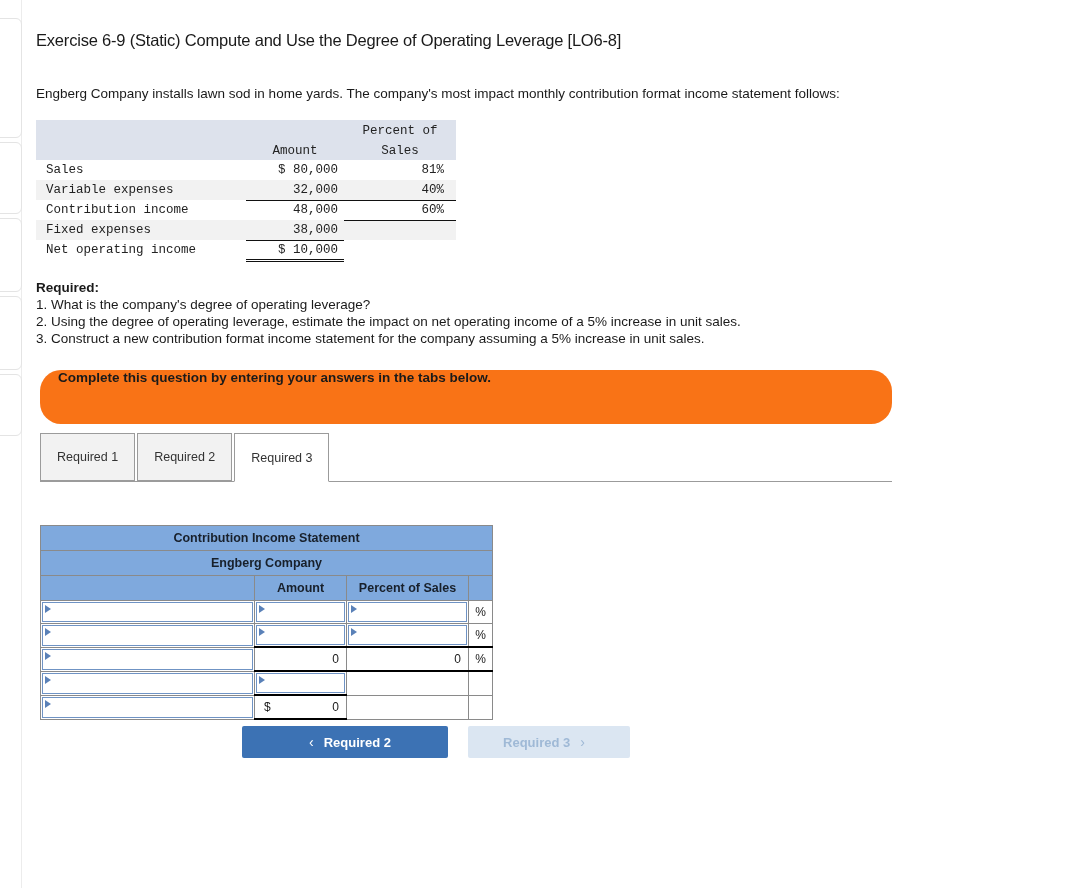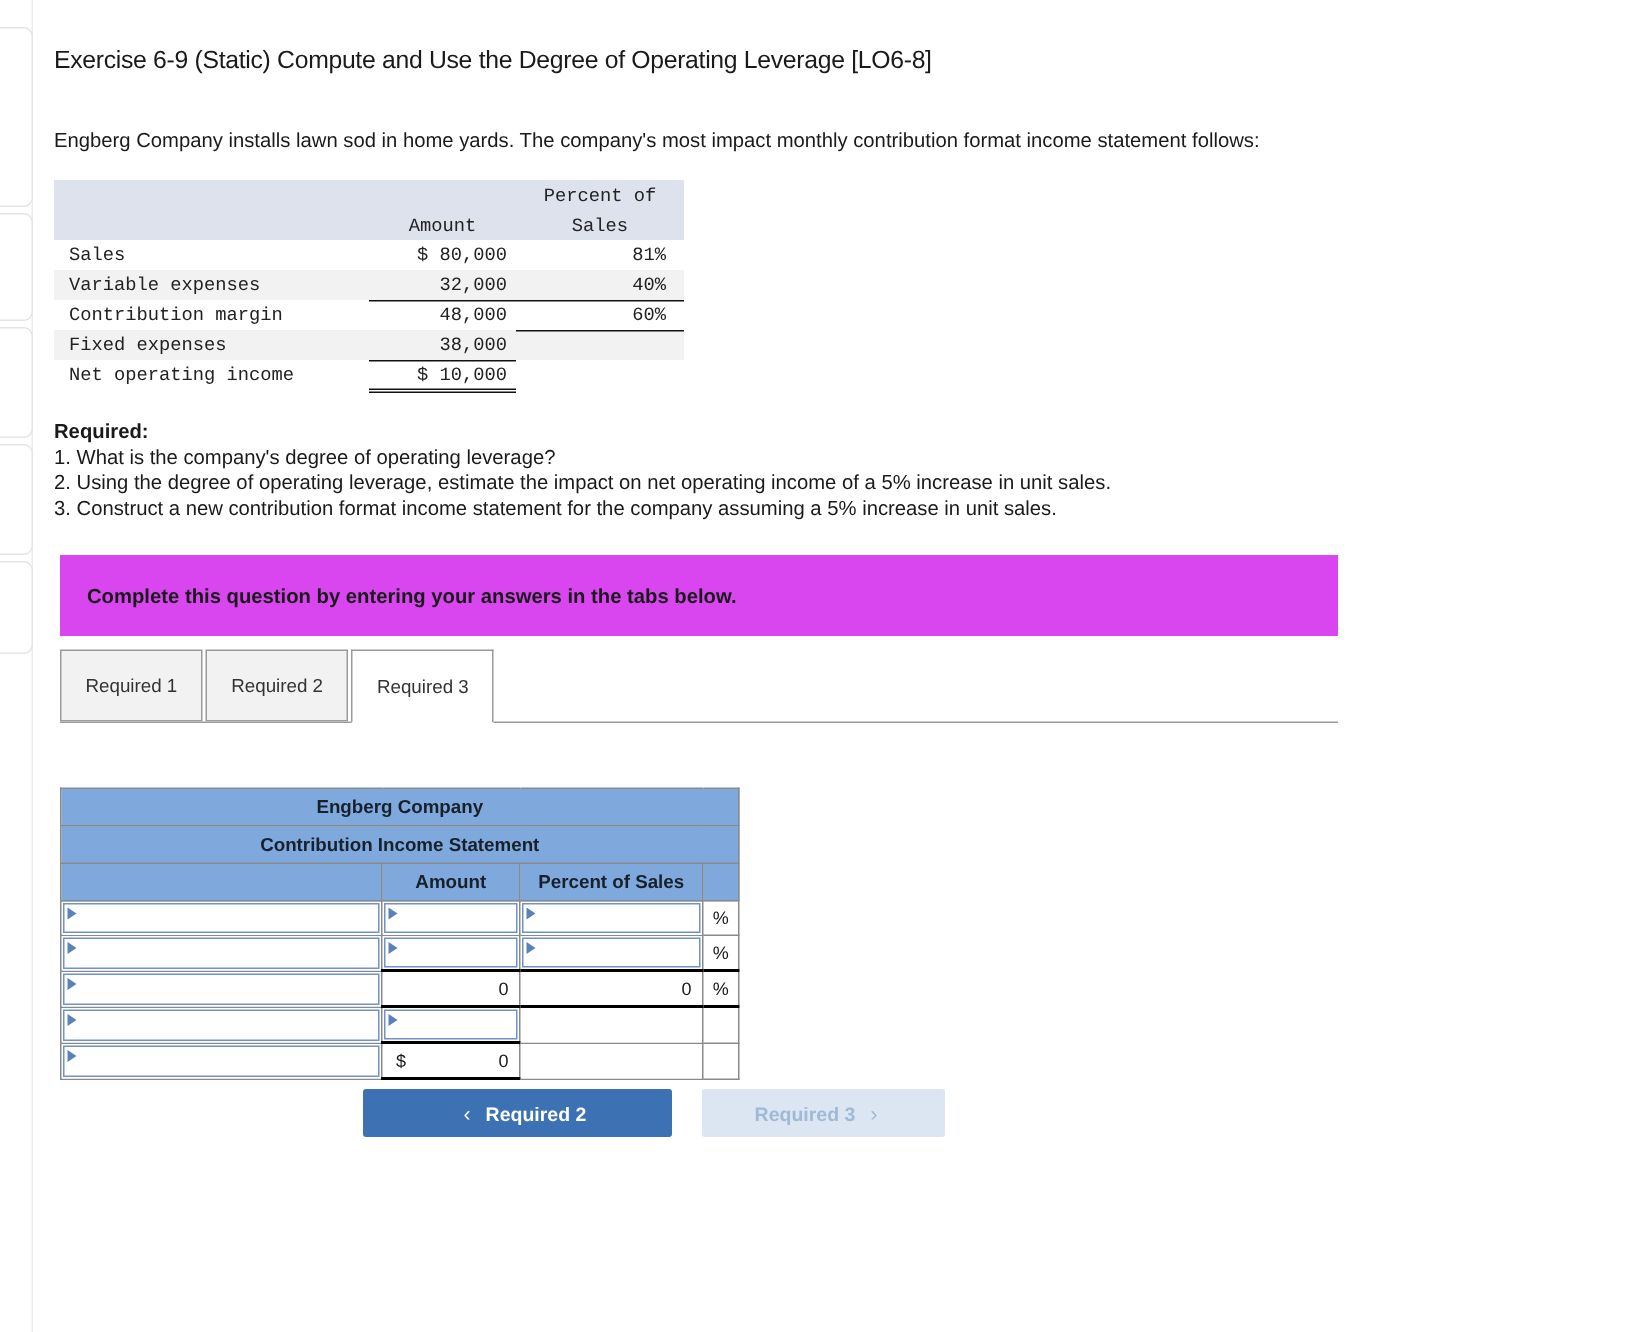--- a/index.html
+++ b/index.html
@@ -103,23 +103,23 @@
   .required-block .req-head { font-weight: bold; }
   .required-block .req-item { white-space: nowrap; }
 
   
   .gray-bar {
     position: absolute;
     left: 40px;
     top: 370px;
     width: 852px;
     height: 54px;
-    background: #d946ef;
+    background: #f97316;
     display: flex;
-    align-items: center;
+    border-radius: 21px;
   }
   .gray-bar .gb-text {
     margin-left: 18px;
     font-size: 13.5px;
     font-weight: bold;
   }
 
   
   .tabs {
     position: absolute;
@@ -313,21 +313,21 @@
       <td class="c-label">Sales</td>
       <td class="c-amt">$ 80,000</td>
       <td class="c-pct">81%</td>
     </tr>
     <tr class="shaded rowh">
       <td class="c-label">Variable expenses</td>
       <td class="c-amt rule-1">32,000</td>
       <td class="c-pct rule-1">40%</td>
     </tr>
     <tr class="plain rowh">
-      <td class="c-label">Contribution margin</td>
+      <td class="c-label">Contribution income</td>
       <td class="c-amt">48,000</td>
       <td class="c-pct rule-1">60%</td>
     </tr>
     <tr class="shaded rowh">
       <td class="c-label">Fixed expenses</td>
       <td class="c-amt rule-1">38,000</td>
       <td class="c-pct"></td>
     </tr>
     <tr class="plain rowh">
       <td class="c-label">Net operating income</td>
@@ -364,24 +364,24 @@
   <table class="answer-table">
     <colgroup>
       <col class="col-label">
         <col class="col-amt">
         <col class="col-pct">
         <col class="col-sym">
     </colgroup>
 
     <tbody>
         <tr>
+      <td class="hdr-blue" colspan="4">Contribution Income Statement</td>
+    </tr>
+    <tr>
       <td class="hdr-blue" colspan="4">Engberg Company</td>
-    </tr>
-    <tr>
-      <td class="hdr-blue" colspan="4">Contribution Income Statement</td>
     </tr>
     <tr>
       <td class="hdr-blue"></td>
       <td class="hdr-blue">Amount</td>
       <td class="hdr-blue">Percent of Sales</td>
       <td class="hdr-blue"></td>
     </tr>
 
     <tr>
       <td class="cell-in">

